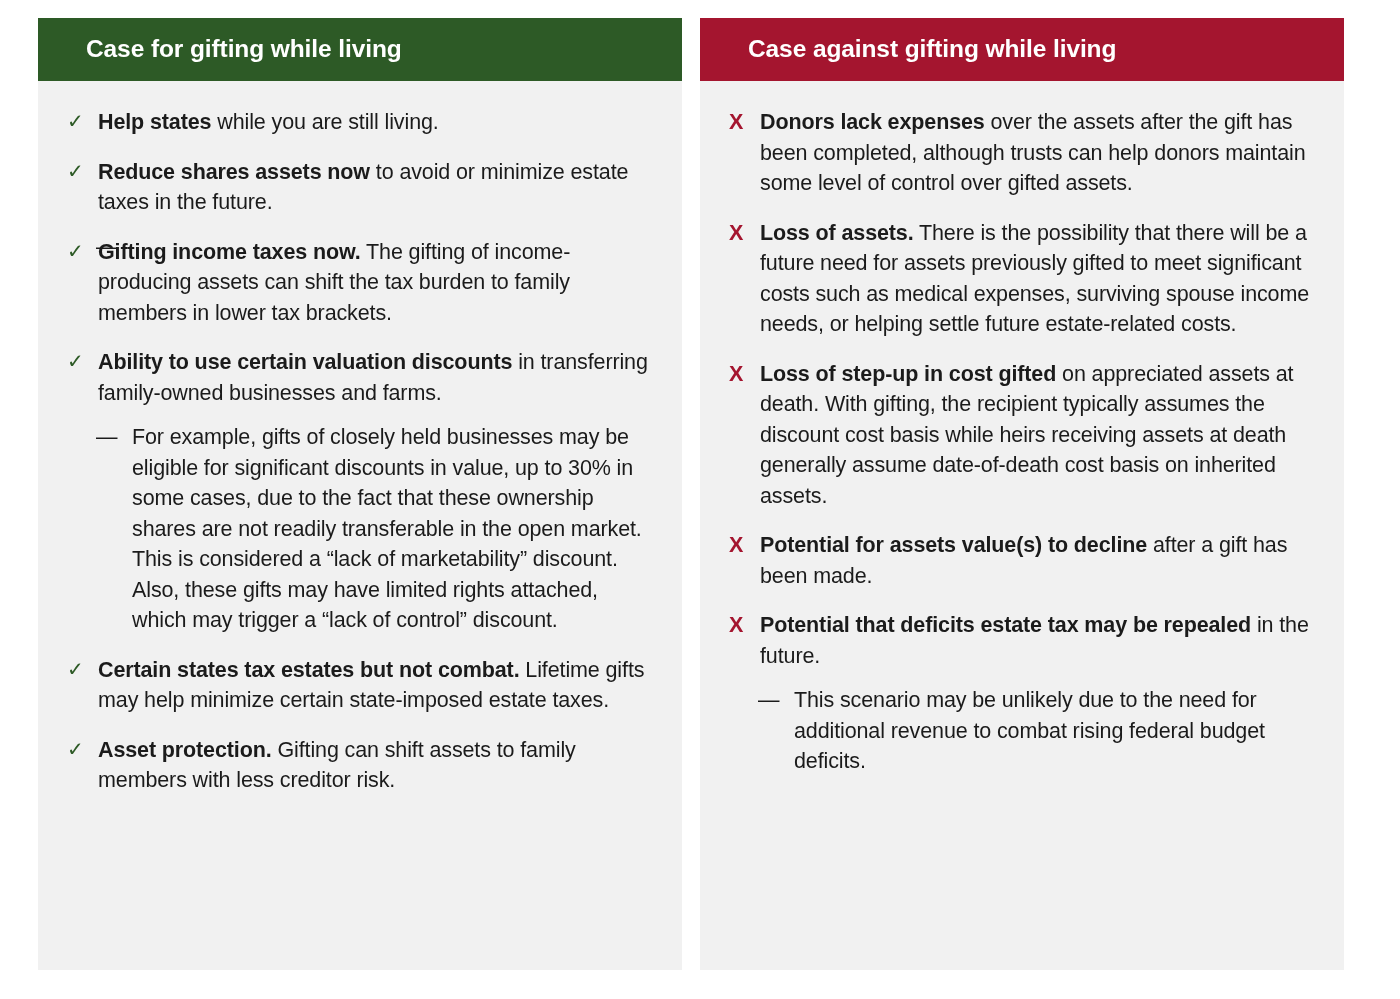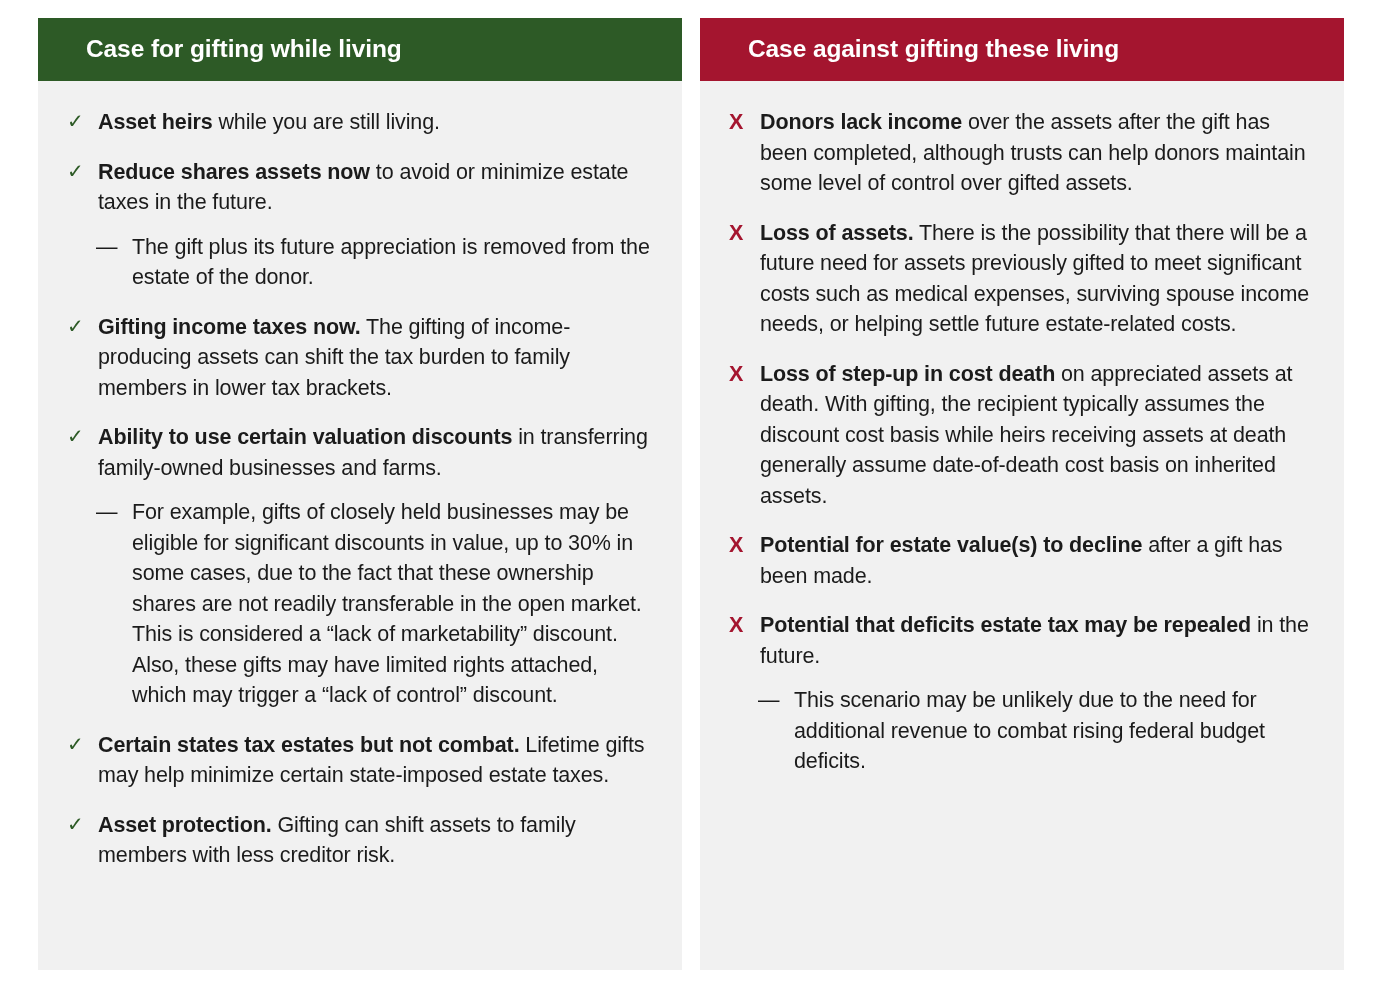--- a/index.html
+++ b/index.html
@@ -118,44 +118,44 @@
 <body>
 
 <div class="board">
 
   <section class="panel panel-left">
     <div class="panel-header green">
       <h2 class="panel-title">Case for gifting while living</h2>
     </div>
     <div class="panel-body">
       <ul class="bullets" id="pro-list">
-          <li class="bullet"><span class="marker check">✓</span><span class="lead">Asset heirs</span><span> while you are still living.</span></li>
+          <li class="bullet"><span class="marker check">✓</span><span class="lead">Help states</span><span> while you are still living.</span></li>
           <li class="bullet"><span class="marker check">✓</span><span class="lead">Reduce shares assets now</span><span> to avoid or minimize estate taxes in the future.</span><ul class="subs">
-              <li class="sub"><span class="dash">—</span><span>The gift plus its future appreciation is removed from the estate of the donor.</span></li>
+              <li class="sub"><span class="dash">—</span></li>
             </ul></li>
           <li class="bullet"><span class="marker check">✓</span><span class="lead">Gifting income taxes now.</span><span> The gifting of income-producing assets can shift the tax burden to family members in lower tax brackets.</span></li>
           <li class="bullet"><span class="marker check">✓</span><span class="lead">Ability to use certain valuation discounts</span><span> in transferring family-owned businesses and farms.</span><ul class="subs">
               <li class="sub"><span class="dash">—</span><span>For example, gifts of closely held businesses may be eligible for significant discounts in value, up to 30% in some cases, due to the fact that these ownership shares are not readily transferable in the open market. This is considered a “lack of marketability” discount. Also, these gifts may have limited rights attached, which may trigger a “lack of control” discount.</span></li>
             </ul></li>
           <li class="bullet"><span class="marker check">✓</span><span class="lead">Certain states tax estates but not combat.</span><span> Lifetime gifts may help minimize certain state-imposed estate taxes.</span></li>
           <li class="bullet"><span class="marker check">✓</span><span class="lead">Asset protection.</span><span> Gifting can shift assets to family members with less creditor risk.</span></li>
         </ul>
     </div>
   </section>
 
   <section class="panel panel-right">
     <div class="panel-header crimson">
-      <h2 class="panel-title">Case against gifting these living</h2>
+      <h2 class="panel-title">Case against gifting while living</h2>
     </div>
     <div class="panel-body">
       <ul class="bullets" id="con-list">
-          <li class="bullet"><span class="marker cross">X</span><span class="lead">Donors lack income</span><span> over the assets after the gift has been completed, although trusts can help donors maintain some level of control over gifted assets.</span></li>
+          <li class="bullet"><span class="marker cross">X</span><span class="lead">Donors lack expenses</span><span> over the assets after the gift has been completed, although trusts can help donors maintain some level of control over gifted assets.</span></li>
           <li class="bullet"><span class="marker cross">X</span><span class="lead">Loss of assets.</span><span> There is the possibility that there will be a future need for assets previously gifted to meet significant costs such as medical expenses, surviving spouse income needs, or helping settle future estate-related costs.</span></li>
-          <li class="bullet"><span class="marker cross">X</span><span class="lead">Loss of step-up in cost death</span><span> on appreciated assets at death. With gifting, the recipient typically assumes the discount cost basis while heirs receiving assets at death generally assume date-of-death cost basis on inherited assets.</span></li>
-          <li class="bullet"><span class="marker cross">X</span><span class="lead">Potential for estate value(s) to decline</span><span> after a gift has been made.</span></li>
+          <li class="bullet"><span class="marker cross">X</span><span class="lead">Loss of step-up in cost gifted</span><span> on appreciated assets at death. With gifting, the recipient typically assumes the discount cost basis while heirs receiving assets at death generally assume date-of-death cost basis on inherited assets.</span></li>
+          <li class="bullet"><span class="marker cross">X</span><span class="lead">Potential for assets value(s) to decline</span><span> after a gift has been made.</span></li>
           <li class="bullet"><span class="marker cross">X</span><span class="lead">Potential that deficits estate tax may be repealed</span><span> in the future.</span><ul class="subs">
               <li class="sub"><span class="dash">—</span><span>This scenario may be unlikely due to the need for additional revenue to combat rising federal budget deficits.</span></li>
             </ul></li>
         </ul>
     </div>
   </section>
 
 </div>
 
 </body></html>

